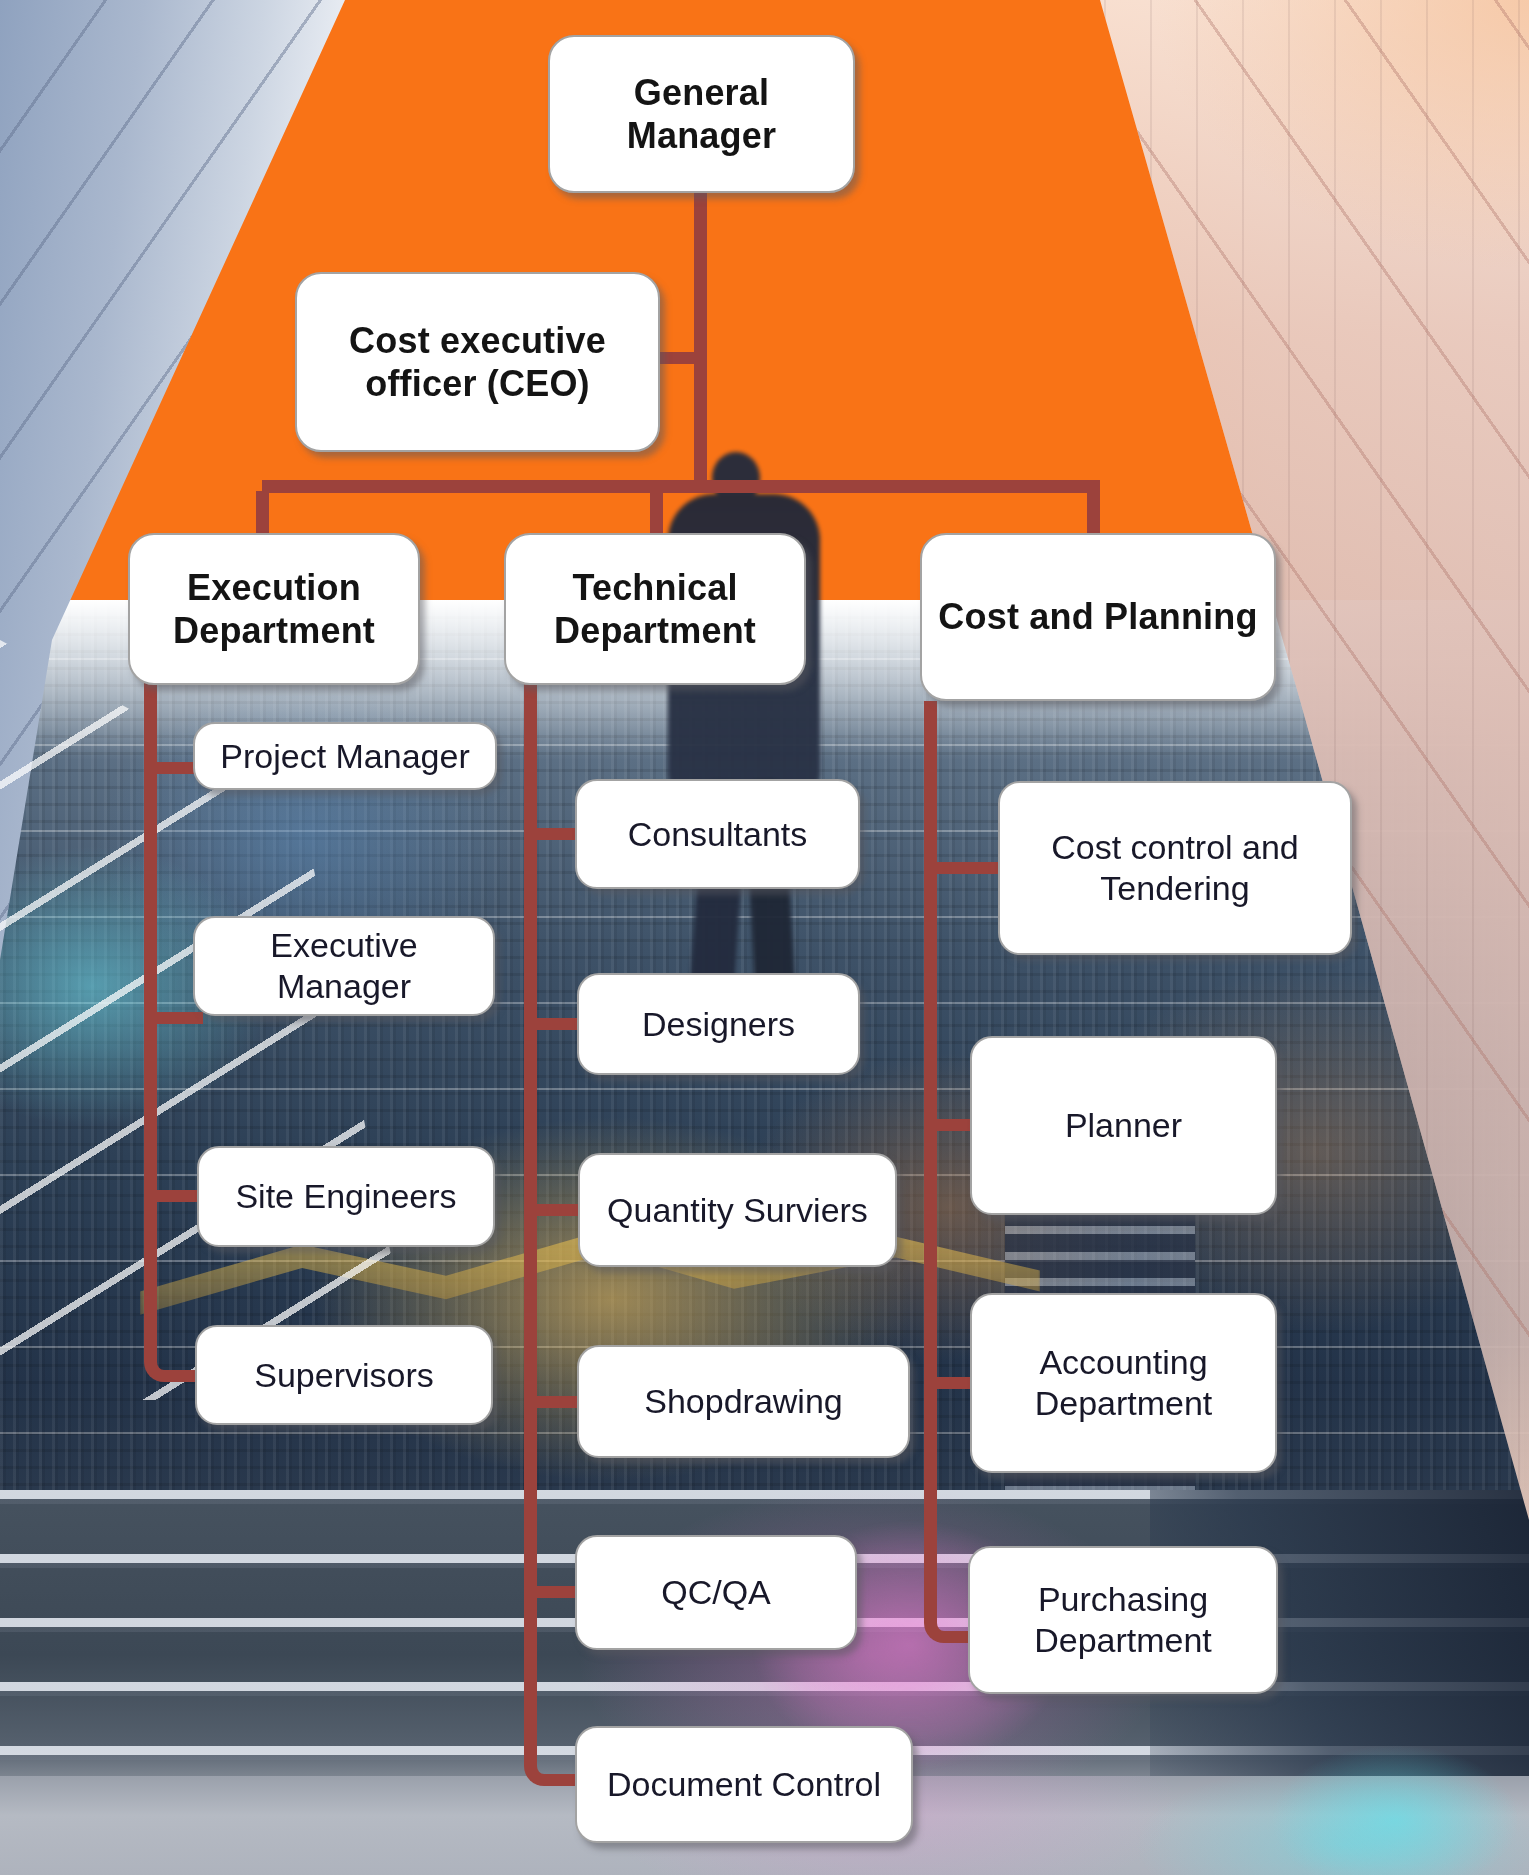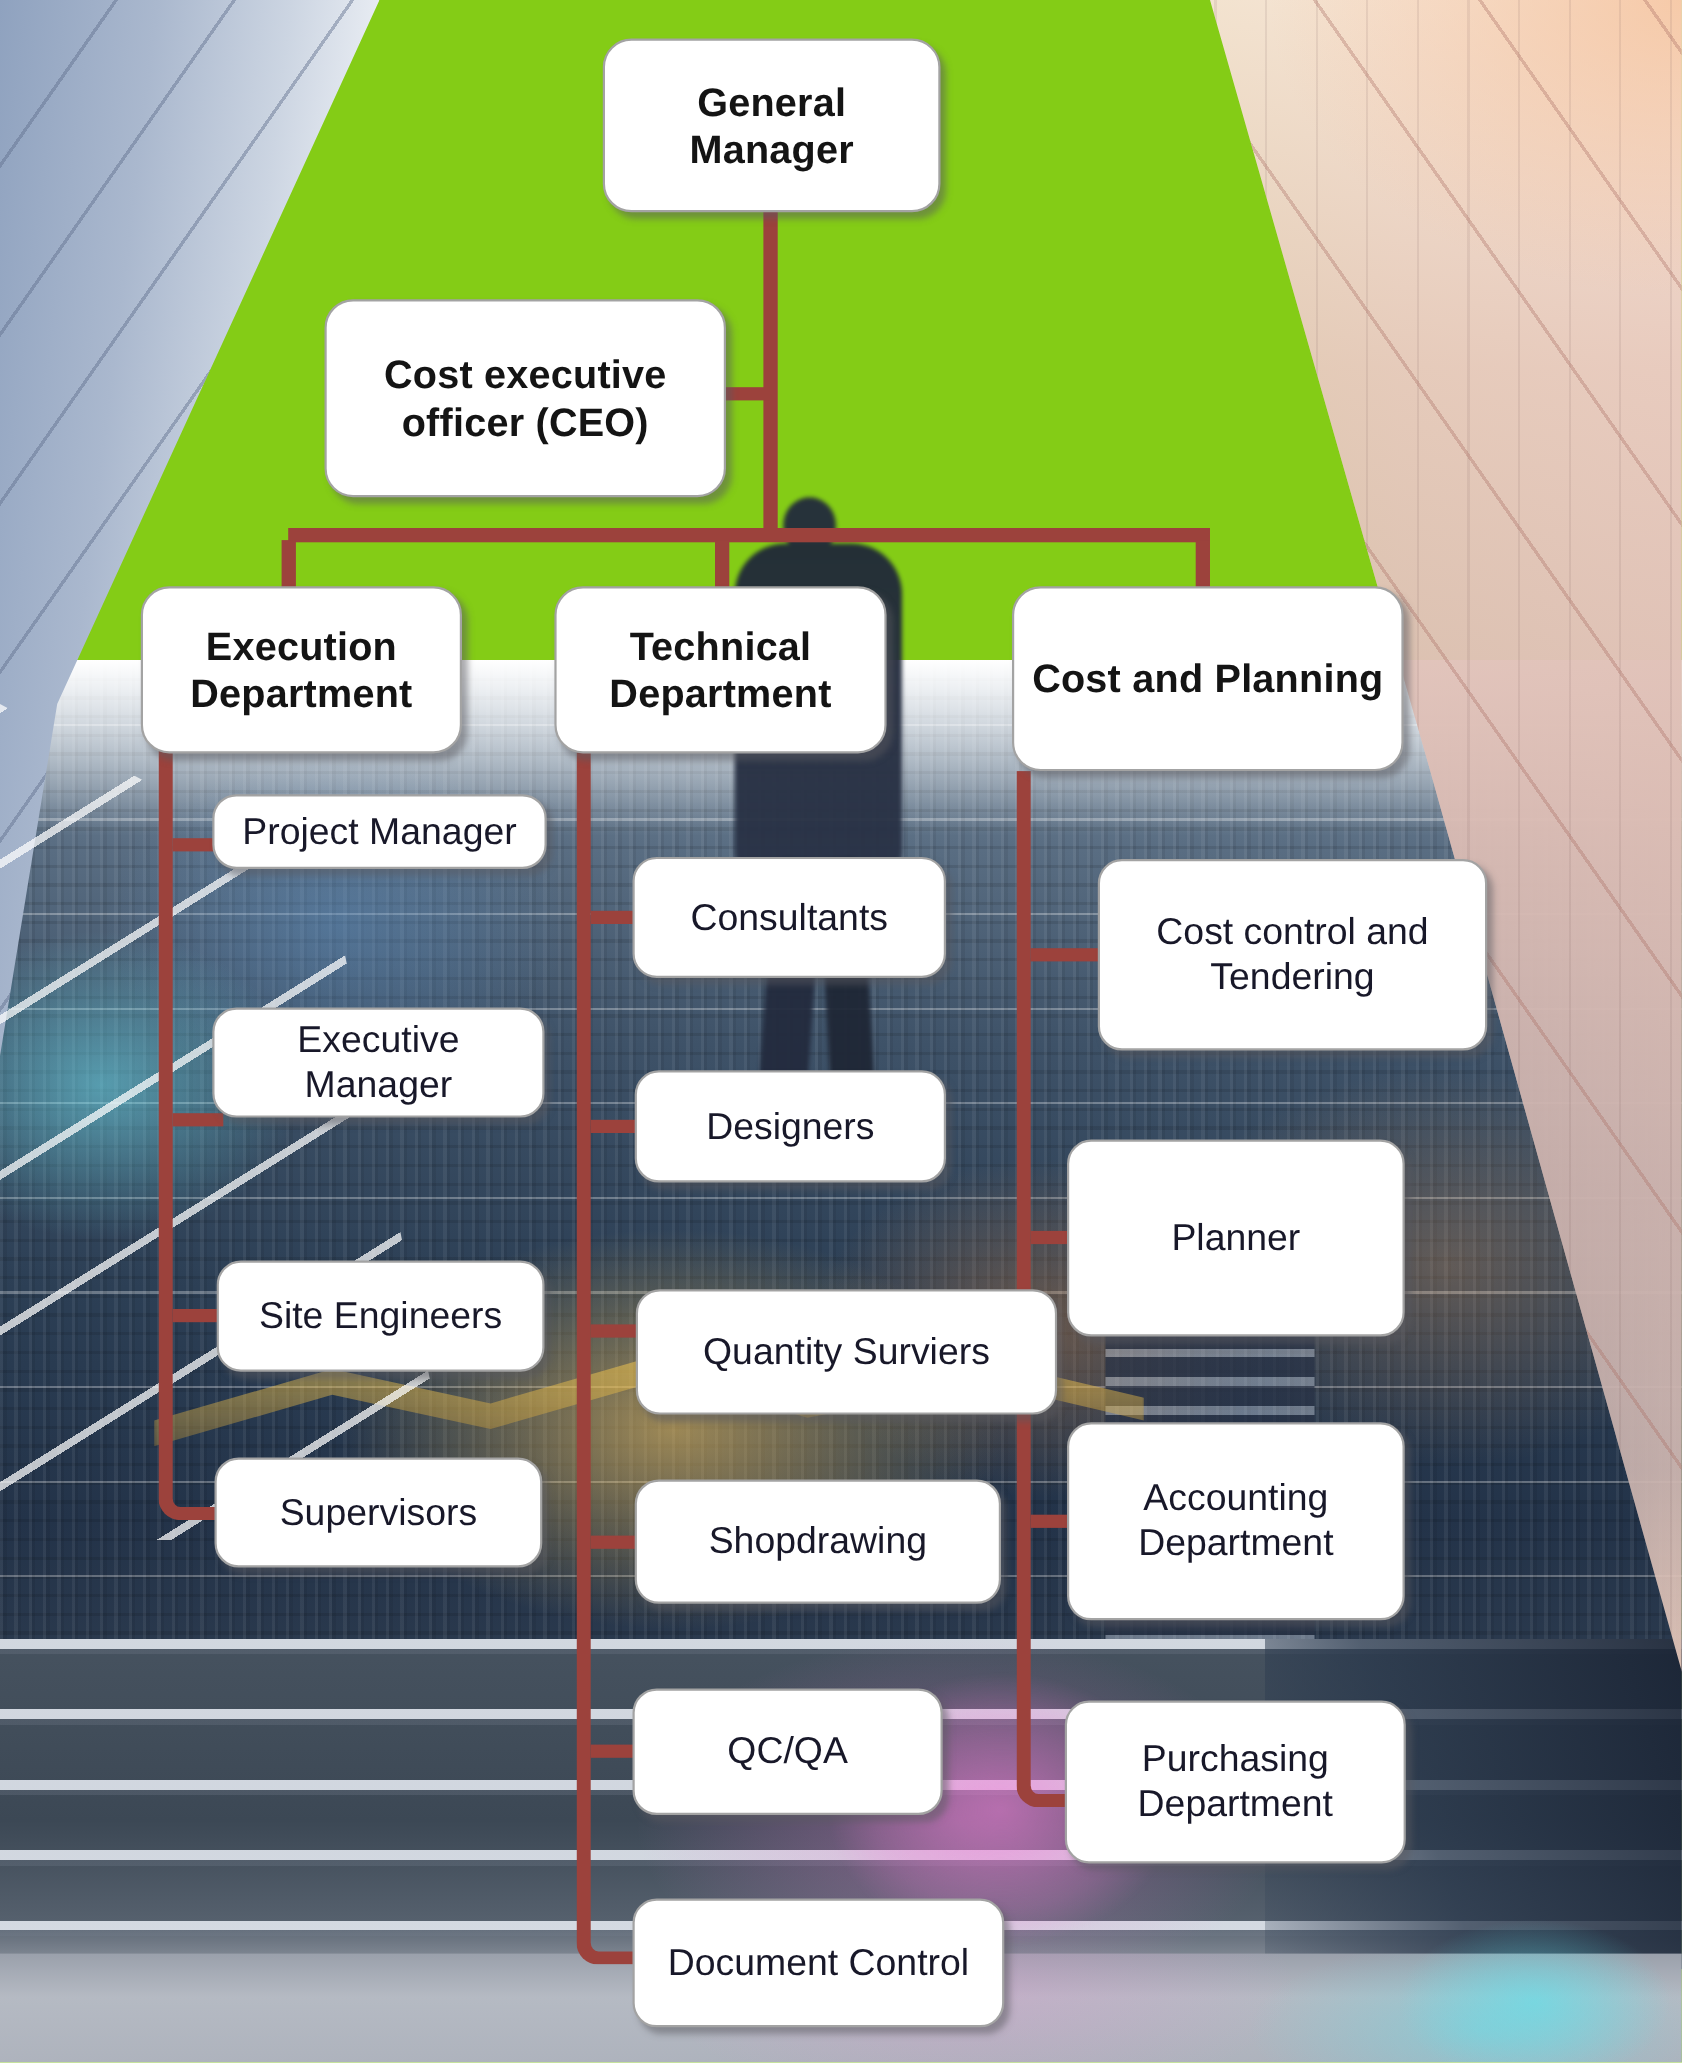--- a/index.html
+++ b/index.html
@@ -1,18 +1,18 @@
 <!DOCTYPE html>
 <html lang="en"><head>
 <meta charset="utf-8">
 <style>
   html,body{margin:0;padding:0;background:#ffffff;}
   .stage{
     position:relative;width:1529px;height:1875px;overflow:hidden;
-    font-family:"Liberation Sans",sans-serif;background:#84cc16;
+    font-family:"Liberation Sans",sans-serif;background:#f97316;
     --connector:#9c423c; --box-fill:#ffffff; --box-border:#a3a3a3;
     --header-text:#141414; --item-text:#181829;
   }
   .stage *{position:absolute;box-sizing:border-box;}
 
   
   .bg-city{left:0;top:600px;width:1529px;height:920px;
     background:
       linear-gradient(180deg, rgba(255,255,255,1) 0px, rgba(255,255,255,.72) 46px, rgba(255,255,255,0) 160px),
       radial-gradient(260px 200px at 6% 42%, rgba(110,220,235,.55), transparent 70%),
@@ -108,21 +108,21 @@
   .n-dcost{left:920px;top:533px;width:356px;height:168px;border-radius:26px;}
   .n-dcost .lbl{padding:6px 10px;}
   .n-pm{left:193px;top:722px;width:304px;height:68px;}
   .n-pm .lbl{padding:6px 14px;}
   .n-em{left:193px;top:916px;width:302px;height:100px;}
   .n-em .lbl{max-width:230px;}
   .n-se{left:197px;top:1146px;width:298px;height:101px;}
   .n-sup{left:195px;top:1325px;width:298px;height:100px;}
   .n-cons{left:575px;top:779px;width:285px;height:110px;}
   .n-des{left:577px;top:973px;width:283px;height:102px;}
-  .n-qs{left:578px;top:1153px;width:383px;height:114px;margin-top:19px;}
+  .n-qs{left:578px;top:1153px;width:319px;height:114px;}
   .n-qs .lbl{padding:6px 12px;}
   .n-shop{left:577px;top:1345px;width:333px;height:113px;text-align:center;}
   .n-qc{left:575px;top:1535px;width:282px;height:115px;}
   .n-dc{left:575px;top:1726px;width:338px;height:117px;}
   .n-dc .lbl{padding:6px 12px;}
   .n-cct{left:998px;top:781px;width:354px;height:174px;}
   .n-plan{left:970px;top:1036px;width:307px;height:179px;}
   .n-acc{left:970px;top:1293px;width:307px;height:180px;}
   .n-pur{left:968px;top:1546px;width:310px;height:148px;}
 </style>

